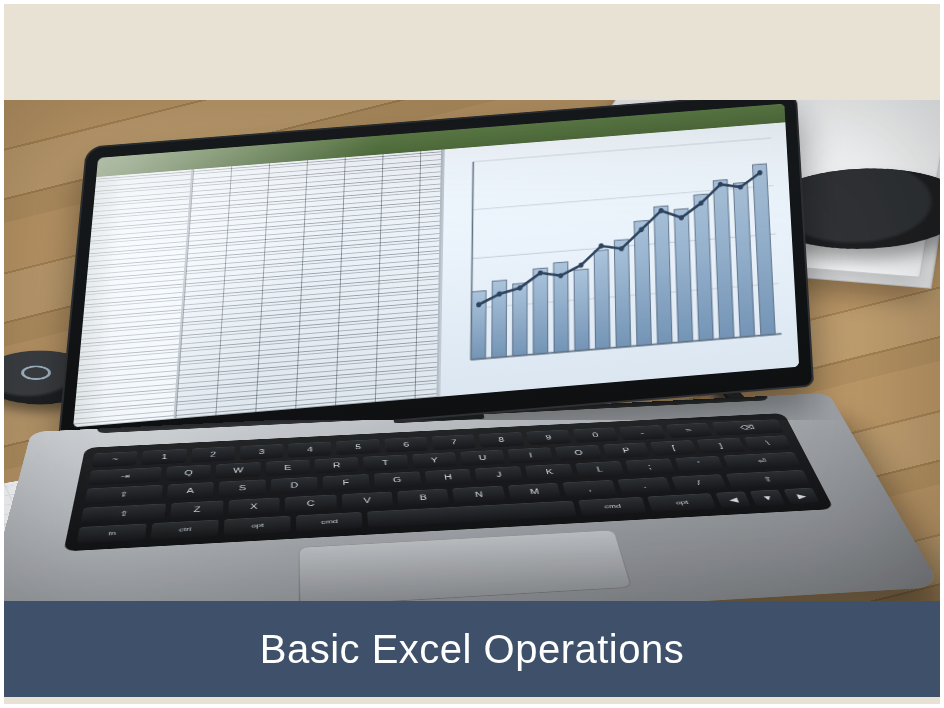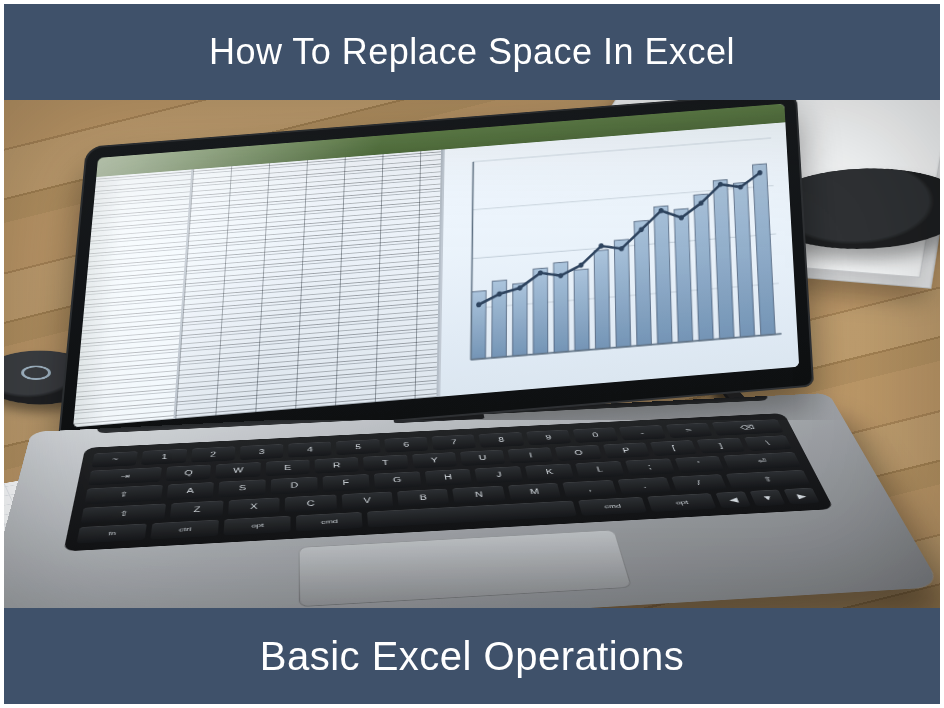--- a/index.html
+++ b/index.html
@@ -18,21 +18,21 @@
     left: 0; right: 0;
     background: #3f516a;
     color: #fff;
     display: flex;
     align-items: center;
     justify-content: center;
     font-weight: 400;
     letter-spacing: 0.5px;
   }
   .band.top { top: 0; height: 96px; font-size: 36px; }
-  .band.bottom { bottom: 0; height: 96px; font-size: 40px; }
+  .band.bottom { bottom: 7px; height: 96px; font-size: 40px; }
 
   .scene {
     position: absolute;
     top: 96px;
     bottom: 96px;
     left: 0; right: 0;
     overflow: hidden;
     background:
       linear-gradient(rgba(120,100,70,0.06), rgba(120,100,70,0.06)),
       repeating-linear-gradient(-14deg,
@@ -260,23 +260,20 @@
     position:absolute; inset:0;
     backdrop-filter: blur(0.6px);
     pointer-events:none;
   }
 </style>
 </head>
 <body>
 
 <div class="frame">
 
-  <div class="band top">
-    <span>How To Replace Space In Excel</span>
-  </div>
 
   <div class="scene">
 
     <div class="grid-paper"></div>
     <div class="papers"></div>
     <div class="coaster"></div>
     <div class="earbud"></div>
     <div class="pen three"></div>
     <div class="pen"></div>
     <div class="pen two"></div>

